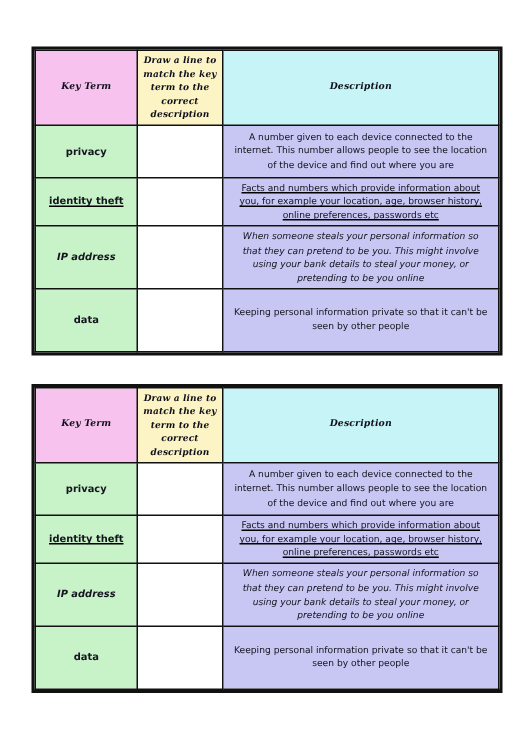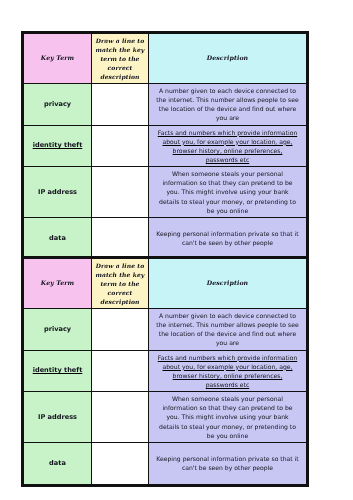--- a/index.html
+++ b/index.html
@@ -16,21 +16,21 @@
   }
   .page {
     position: relative;
     width: 353px;
     height: 500px;
     background: #ffffff;
   }
   .worksheet {
     position: absolute;
     left: 21px;
-    width: 288px;
+    width: 314px;
     border: 2px solid #111111;
     box-sizing: border-box;
     background: #ffffff;
   }
   .worksheet.sheet-1 { top: 31px; }
   .worksheet.sheet-2 { top: 256px; }
 
   .wtable {
     width: 100%;
     border-collapse: collapse;
@@ -95,21 +95,21 @@
     line-height: 1.5;
     text-align: center;
     color: #14141f;
     padding: 0 4px;
   }
 
   
   .row-head td { height: 33px; }
   .row-0 td { height: 35px; }
   .row-1 td { height: 31px; text-decoration: underline; }
-  .row-2 td { height: 41px; }
+  .row-2 td { height: 41px; font-style: italic; }
   .row-3 td { height: 42px; margin-left: 32px; }
 </style>
 </head>
 <body>
 
 <div class="page">
 
   <div class="worksheet sheet-1">
     <table class="wtable">
       <tbody>

